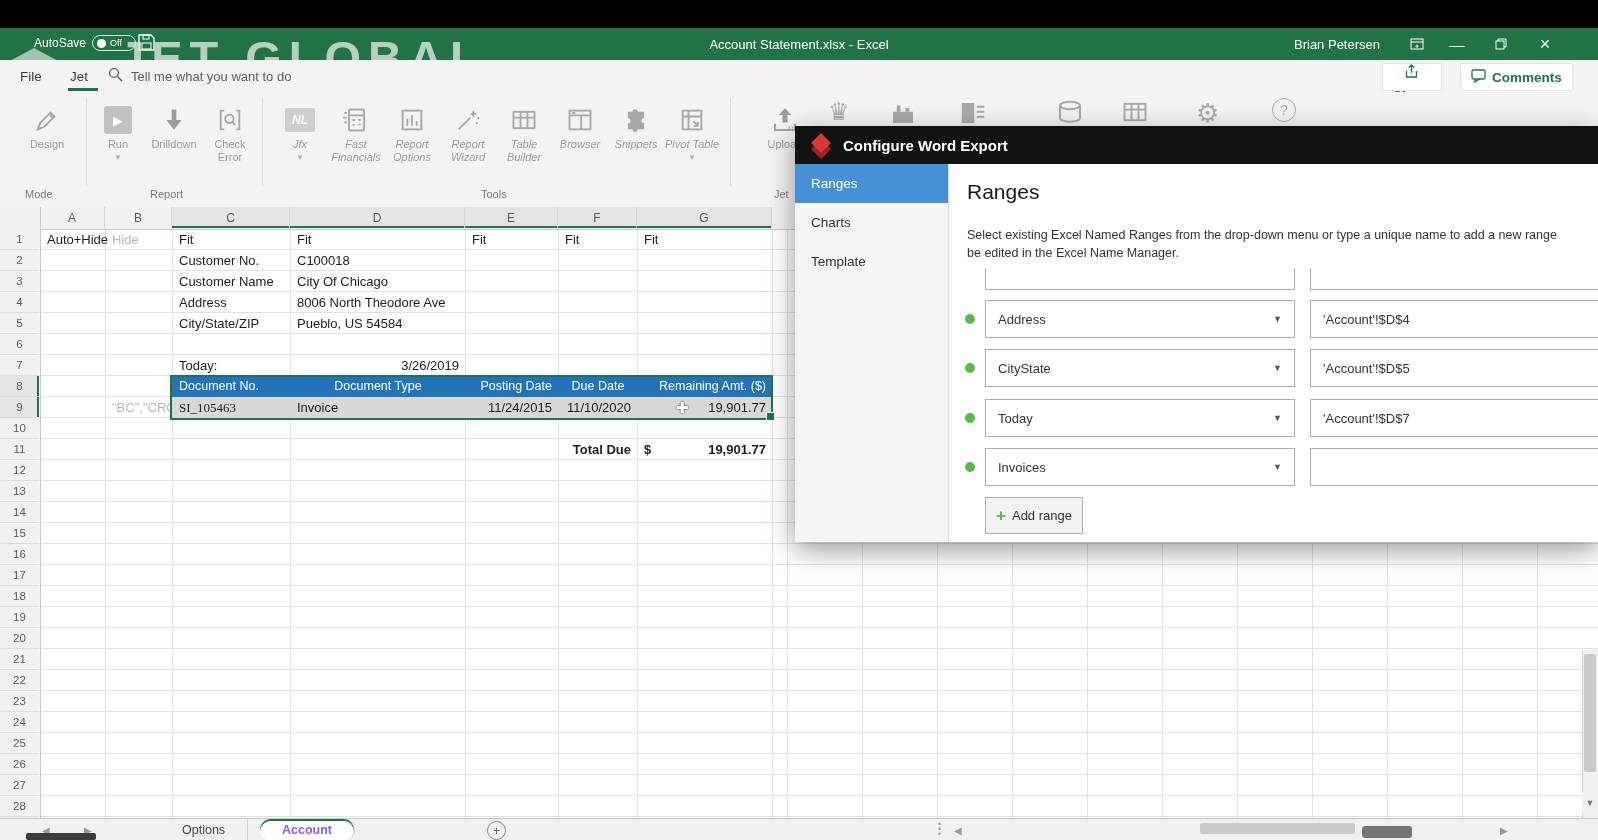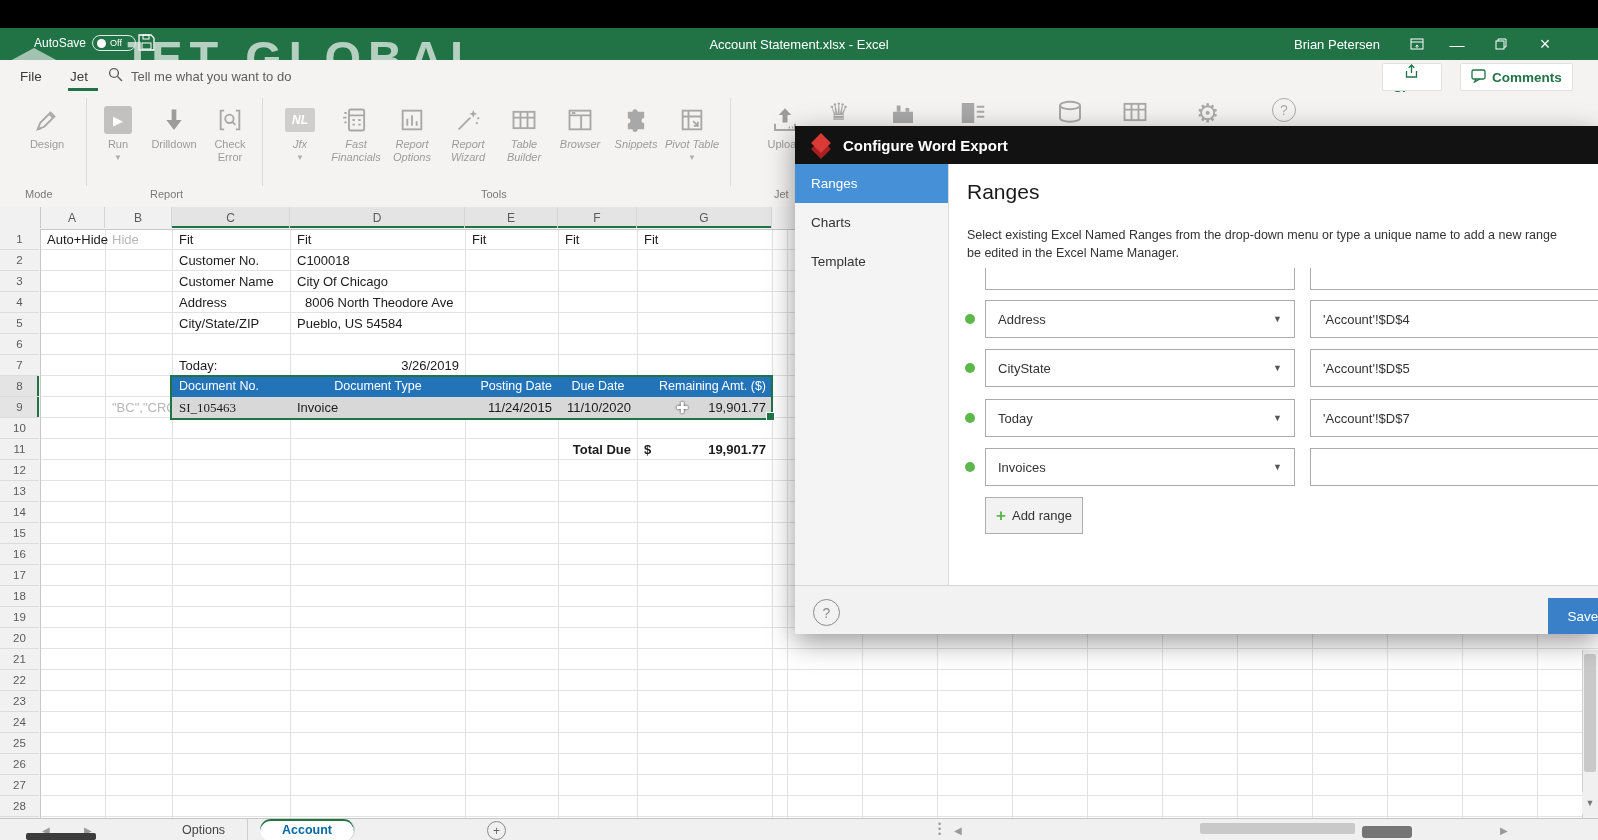--- a/index.html
+++ b/index.html
@@ -56,31 +56,31 @@
   .cell.th{color:#fff;font-size:12.5px;}
   #row8bg{position:absolute;left:172px;width:600px;height:21px;background:#2273b8;}
   #row9bg{position:absolute;left:172px;width:600px;height:21px;background:#d8d8d8;}
   #selbox{position:absolute;left:130px;width:603px;height:45px;border:2px solid #217346;box-sizing:border-box;pointer-events:none;}
   #fillhandle{position:absolute;width:7px;height:7px;background:#217346;border:1px solid #fff;}
   #pluscur{position:absolute;color:#fff;font-size:15px;text-shadow:0 0 2px #555,0 0 2px #555;}
   
   #tabbar{left:0;top:818px;width:1598px;height:22px;background:#f0f0f0;border-top:1px solid #c6c6c6;font-size:12.5px;}
   .navarrow{top:0;height:22px;display:flex;align-items:center;color:#9a9a9a;font-size:10px;}
   .sheettab{top:0;height:22px;display:flex;align-items:center;justify-content:center;padding:0 22px;color:#444;border-right:1px solid #cfcfcf;}
-  .sheettab.active{background:#fff;color:#0369a1;font-weight:700;box-shadow:inset 0 2px 0 #217346;border-radius:11px;}
+  .sheettab.active{background:#fff;color:#8b5cf6;font-weight:700;box-shadow:inset 0 2px 0 #217346;border-radius:11px;}
   #addsheet{top:2px;width:17px;height:17px;border:1px solid #8a8a8a;border-radius:50%;display:flex;align-items:center;justify-content:center;color:#666;font-size:12px;}
   #splitdots{top:3px;color:#9a9a9a;font-size:9px;line-height:5px;}
   #hthumb{top:823px;height:11px;background:#c9c9c9;border-radius:2px;}
   #vblob{top:826px;height:12px;background:#757575;border-radius:3px;}
   #vscroll{left:1582px;top:650px;width:16px;height:168px;background:#f0f0f0;border-left:1px solid #d0d0d0;}
   #vthumb{left:1584px;top:654px;width:12px;height:118px;background:#c9c9c9;border-radius:2px;}
   #vsarrow{left:1582px;top:792px;width:16px;height:22px;display:flex;align-items:center;justify-content:center;color:#777;font-size:9px;background:#f0f0f0;}
   #vidbar{left:26px;top:833px;width:70px;height:7px;background:#3c3c3c;border-radius:2px;}
   
-  #dialog{left:795px;top:126px;width:803px;height:508px;background:#fff;box-shadow:0 8px 26px rgba(0,0,0,.4);overflow:hidden;}
+  #dialog{left:795px;top:126px;width:803px;height:416px;background:#fff;box-shadow:0 8px 26px rgba(0,0,0,.4);overflow:hidden;}
   #dlg-title{position:absolute;left:0;top:0;width:803px;height:38px;background:#121212;display:flex;align-items:center;gap:12px;padding-left:16px;box-sizing:border-box;color:#fff;font-size:15px;font-weight:600;}
   #dlg-side{position:absolute;left:0;top:38px;width:153px;height:421px;background:#f4f4f4;border-right:1px solid #dadada;}
   .dnav{position:absolute;left:0;width:153px;height:39px;display:flex;align-items:center;padding-left:16px;box-sizing:border-box;font-size:13.5px;color:#333;}
   .dnav.active{background:#4690d8;color:#fff;}
   #dlg-head{position:absolute;left:172px;top:54px;font-size:21px;color:#1a1a1a;}
   .desc{position:absolute;left:172px;width:660px;font-size:12.5px;color:#333;line-height:18px;white-space:nowrap;overflow:hidden;}
   .partialbox{position:absolute;height:22px;border:1px solid #ababab;border-top:none;background:#fff;box-sizing:border-box;}
   .gdot{position:absolute;width:10px;height:10px;border-radius:50%;background:#5cb84a;}
   .ddown{position:absolute;width:310px;height:38px;border:1px solid #ababab;background:#fff;box-sizing:border-box;display:flex;align-items:center;padding:0 12px;font-size:13px;color:#333;}
   .ddown .dcaret{margin-left:auto;color:#555;font-size:9px;}
@@ -397,21 +397,21 @@
       <div class="cell" style="left: 173px; width: 117px; top: 22px;">Fit</div>
       <div class="cell" style="left: 291px; width: 174px; top: 22px;">Fit</div>
       <div class="cell" style="left: 466px; width: 92px; top: 22px;">Fit</div>
       <div class="cell" style="left: 559px; width: 78px; top: 22px;">Fit</div>
       <div class="cell" style="left: 638px; width: 134px; top: 22px;">Fit</div>
       <div class="cell" style="left: 173px; width: 117px; top: 43px;">Customer No.</div>
       <div class="cell" style="left: 291px; width: 174px; top: 43px;">C100018</div>
       <div class="cell" style="left: 173px; width: 117px; top: 64px;">Customer Name</div>
       <div class="cell" style="left: 291px; width: 174px; top: 64px;">City Of Chicago</div>
       <div class="cell" style="left: 173px; width: 117px; top: 85px;">Address</div>
-      <div class="cell" style="left: 291px; width: 174px; top: 85px; margin-left: 8px;">8006 North Theodore Ave</div>
+      <div class="cell" style="left: 291px; width: 174px; top: 85px;">8006 North Theodore Ave</div>
       <div class="cell" style="left: 173px; width: 117px; top: 106px;">City/State/ZIP</div>
       <div class="cell" style="left: 291px; width: 174px; top: 106px;">Pueblo, US 54584</div>
       <div class="cell" style="left: 173px; width: 117px; top: 148px;">Today:</div>
       <div class="cell right" style="left: 291px; width: 174px; top: 148px;">3/26/2019</div>
       <div class="cell th" style="left: 173px; width: 117px; top: 169px;">Document No.</div>
       <div class="cell center th" style="left: 291px; width: 174px; top: 169px;">Document Type</div>
       <div class="cell right th" style="left: 466px; width: 92px; top: 169px;">Posting Date</div>
       <div class="cell center th" style="left: 559px; width: 78px; top: 169px;">Due Date</div>
       <div class="cell right th" style="left: 638px; width: 134px; top: 169px;">Remaining Amt. ($)</div>
       <div class="cell dim clip" style="left: 106px; width: 66px; top: 190px;">"BC","CRO</div>

